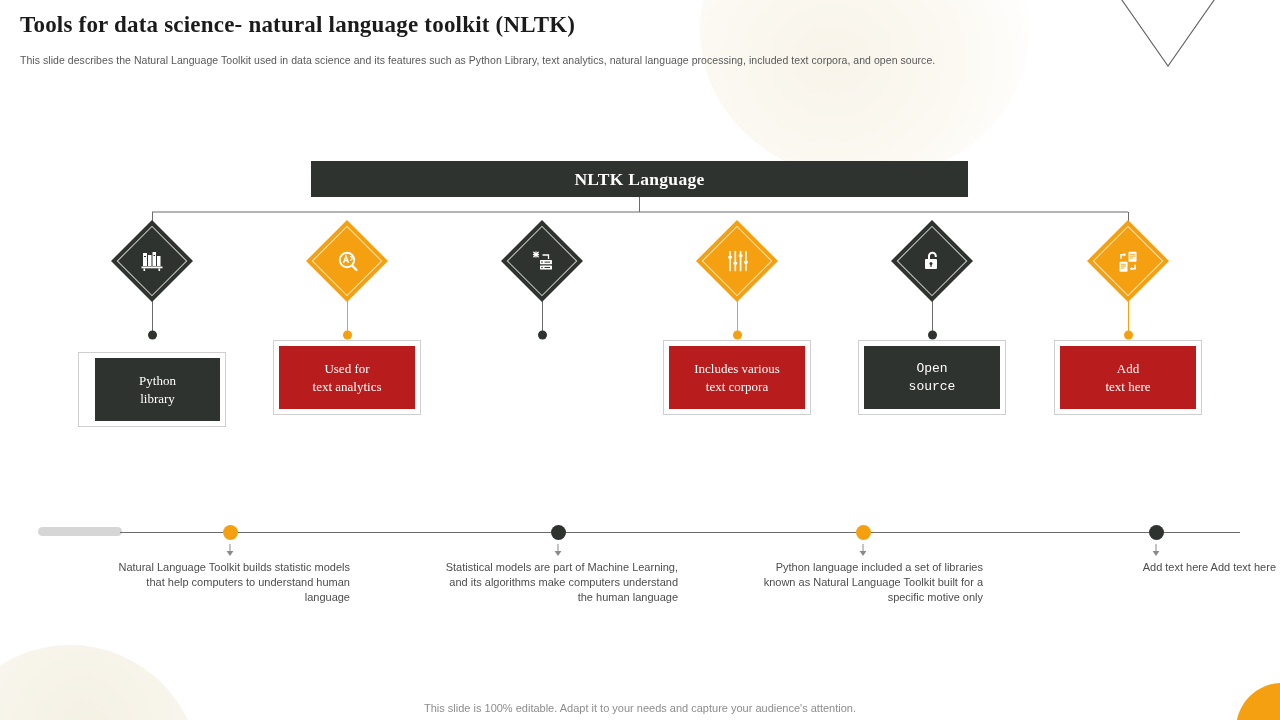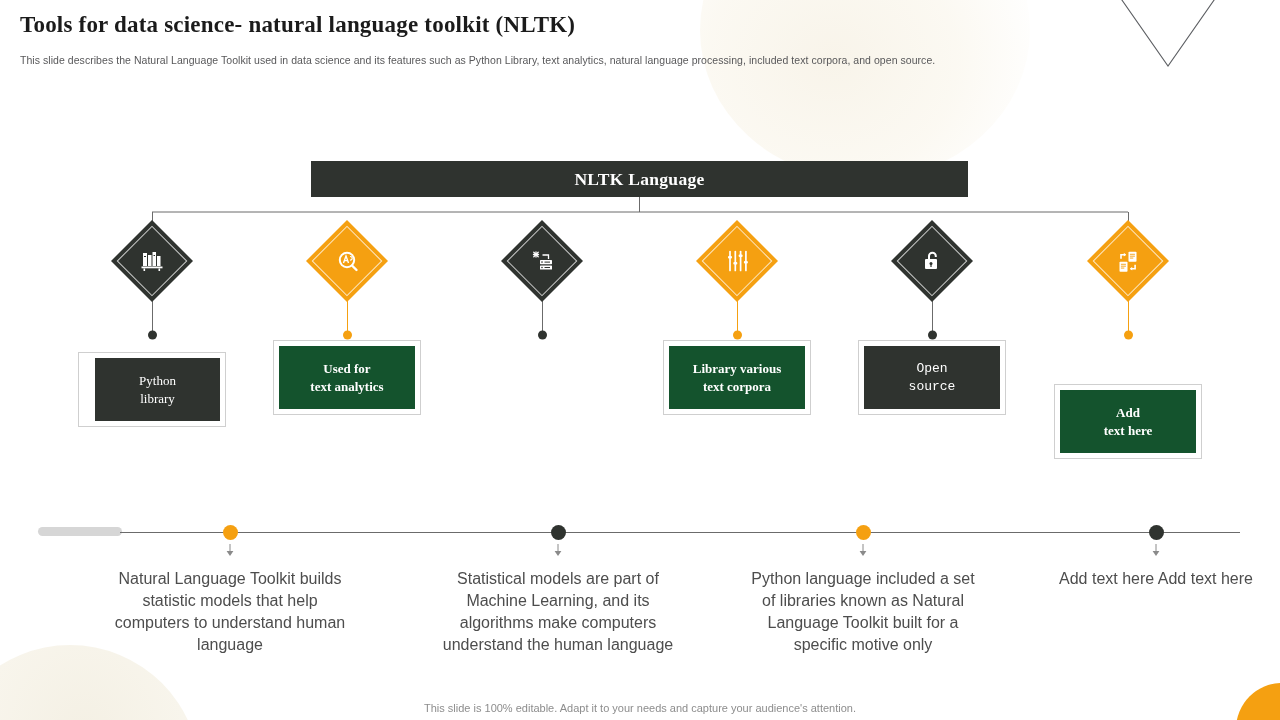--- a/index.html
+++ b/index.html
@@ -81,41 +81,41 @@
     position:absolute;width:148px;height:75px;
     border:1px solid #cfcfcf;background:#ffffff;
     padding:5px;box-sizing:border-box;
   }
   .labelbox .fill{
     width:100%;height:100%;
     display:flex;align-items:center;justify-content:center;
     text-align:center;box-sizing:border-box;padding:2px 6px;
   }
   .labelbox.dark .fill{background:#2F332F;}
-  .labelbox.orange .fill{background:#14532d;font-weight:bold;}
+  .labelbox.orange .fill{background:#b91c1c;}
   .labelbox .fill span{
     font-family:"Liberation Serif", serif;
     font-size:13px;color:#ffffff;line-height:1.32;
   }
 
   
   .timeline{position:absolute;left:0;top:498px;width:1280px;height:150px;}
   .tl-line{
     position:absolute;left:120px;top:34px;width:1120px;height:1px;background:#6b6b6b;
   }
   .tl-stub{
     position:absolute;left:38px;top:29px;width:84px;height:9px;
     border-radius:5px;background:#d6d6d6;
   }
   .tl-dot{position:absolute;width:15px;height:15px;border-radius:50%;top:27px;}
   .tl-dot.orange{background:#F5A011;}
   .tl-dot.dark{background:#2F332F;}
   .tl-text{
-    position:absolute;top:70px;width:240px;text-align:center;
-    font-size:16px;color:#4d4d4d;line-height:1.38;
+    position:absolute;top:62px;width:240px;text-align:right;
+    font-size:11px;color:#4d4d4d;line-height:1.38;
   }
 
   .footer{
     position:absolute;left:0;top:702px;width:1280px;text-align:center;
     font-size:11px;color:#8d8d8d;
   }
 </style>
 </head>
 <body>
 
@@ -245,21 +245,21 @@
             <rect x="4" y="8" width="4" height="2.6" rx="1"></rect>
             <rect x="9.3" y="14" width="4" height="2.6" rx="1"></rect>
             <rect x="14.6" y="6.5" width="4" height="2.6" rx="1"></rect>
             <rect x="19.9" y="13" width="4" height="2.6" rx="1"></rect>
           </g>
         </svg>
       </span>
     </div>
     <div class="labelbox orange" style="left:663px;top:340px;">
       <div class="fill">
-        <span style="white-space:pre-line;">Library  various
+        <span style="white-space:pre-line;">Includes  various
 text corpora</span>
       </div>
     </div>
 
     <div class="diamond dark" style="left:903px;top:232px;">
       <div class="inner"></div>
       <span class="glyph">
         <svg width="24" height="24" viewBox="0 0 24 24">
           <rect x="5" y="10" width="12" height="10" rx="1" fill="#fff"></rect>
           <path d="M9 10 V7.2 a3.4 3.4 0 0 1 6.8 0 V8" fill="none" stroke="#fff" stroke-width="2"></path>
@@ -289,21 +289,21 @@
               <rect x="5.4" y="16.5" width="5" height="0.9"></rect>
             <rect x="5.4" y="18.4" width="3.4" height="0.9"></rect>
           </g>
           <path d="M5.5 9.5 V5.5 H10" fill="none" stroke="#fff" stroke-width="1.6"></path>
           <path d="M8.3 3.6 L10.6 5.5 L8.3 7.4" fill="#fff"></path>
           <path d="M19.6 15.5 V19.5 H15" fill="none" stroke="#fff" stroke-width="1.6"></path>
           <path d="M16.7 17.6 L14.4 19.5 L16.7 21.4" fill="#fff"></path>
         </svg>
       </span>
     </div>
-    <div class="labelbox orange" style="left:1054px;top:340px;margin-top:44px;">
+    <div class="labelbox orange" style="left:1054px;top:340px;">
       <div class="fill">
         <span style="white-space:pre-line;">Add
 text here</span>
       </div>
     </div>
   </div>
 
   <div class="timeline">
     <div class="tl-stub"></div>
     <div class="tl-line"></div>

